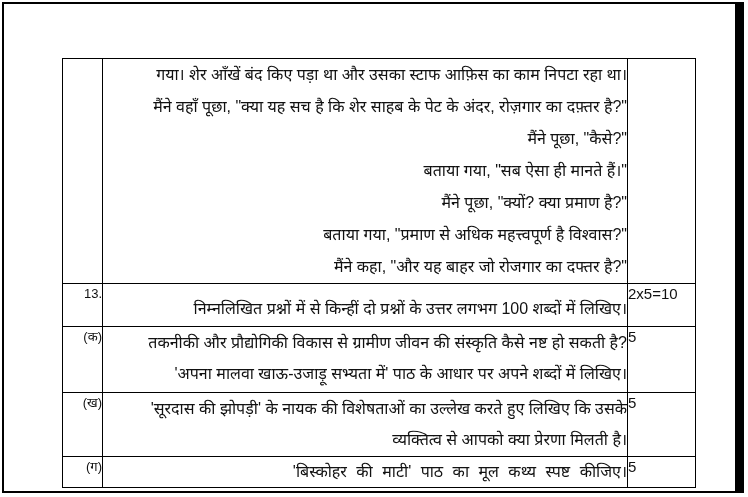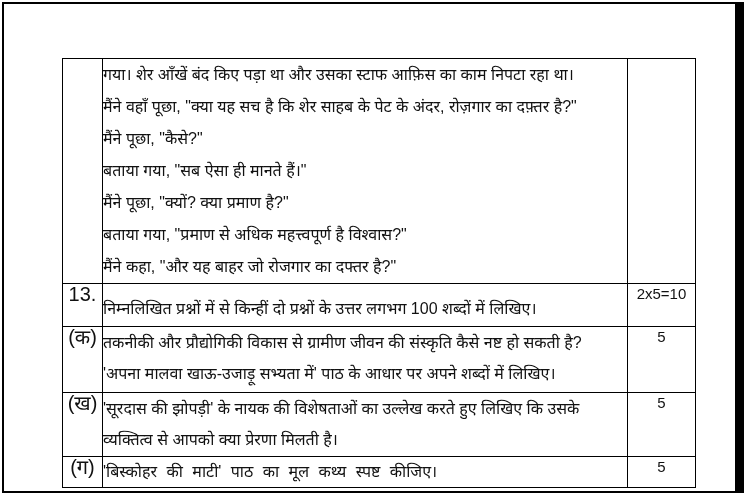--- a/index.html
+++ b/index.html
@@ -42,36 +42,36 @@
     vertical-align: top;
     padding: 0;
     box-sizing: border-box;
     overflow: hidden;
   }
   .col-num   { width: 40px; }
   .col-text  { width: 525px; }
   .col-marks { width: 68px; }
 
   .num-cell {
-    text-align: center;
+    text-align: right;
     padding: 6px 2px 0 7px;
-    font-size: 20px;
+    font-size: 13px;
     line-height: 20px;
     font-family: "Liberation Sans", sans-serif;
   }
   .marks-cell {
-    text-align: center;
     padding-top: 6px;
     font-size: 15px;
     line-height: 20px;
     font-family: "Liberation Sans", sans-serif;
   }
   .text-cell {
     padding: 0 6px 0 10px;
     font-size: 16px;
+    text-align: right;
   }
   .pline {
     line-height: 32px;
     white-space: nowrap;
   }
   .qline {
     line-height: 31px;
     white-space: nowrap;
   }
   tr.row-13 .text-cell .qline {

